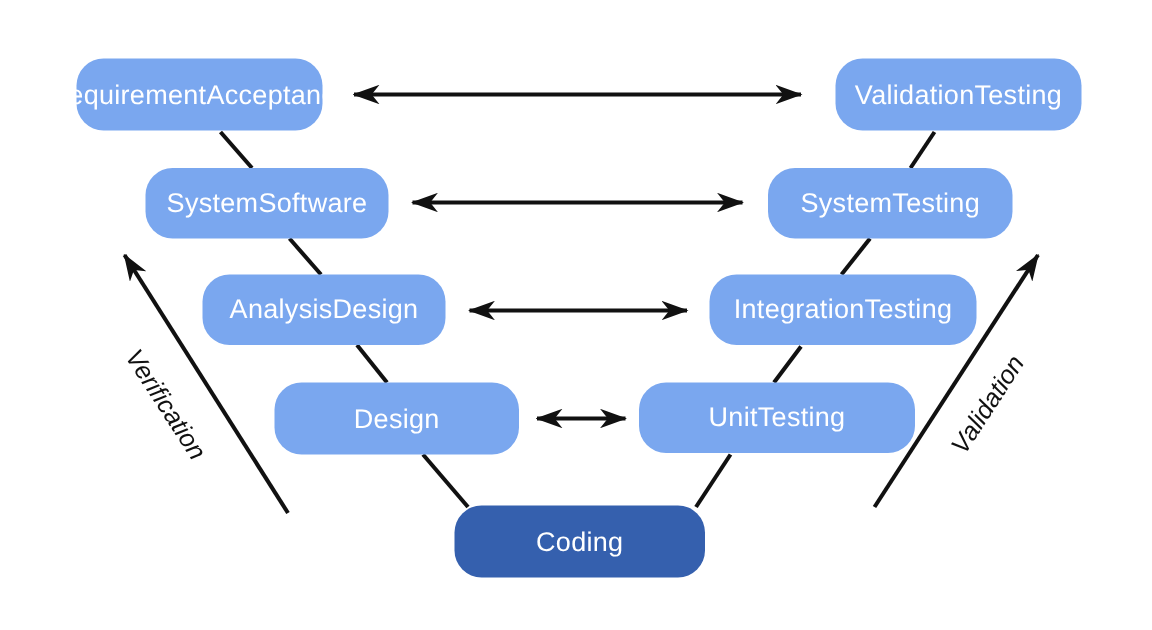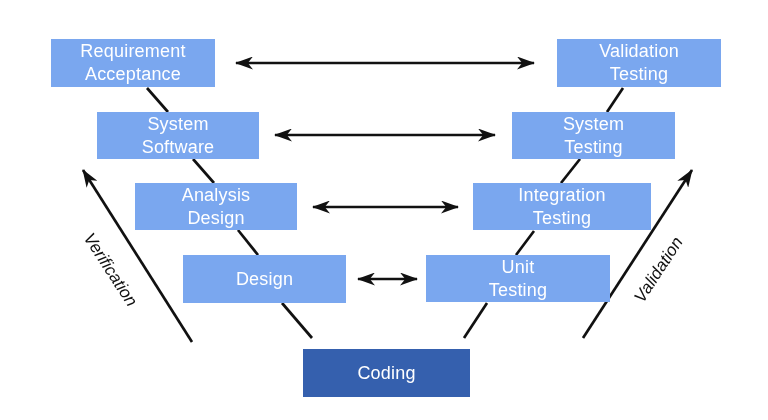--- a/index.html
+++ b/index.html
@@ -25,25 +25,25 @@
   }
   svg.lines-layer line {
     stroke: var(--line-color, #111111);
     stroke-width: 2.7;
   }
   svg.lines-layer marker path {
     fill: var(--line-color, #111111);
   }
   .node {
     position: absolute;
-    border-radius: 0;
+    border-radius: 18px;
     background: var(--node-fill, #7AA7EF);
     color: var(--node-text, #ffffff);
     display: flex;
-    flex-direction: column;
+    flex-direction: row;
     align-items: center;
     justify-content: center;
     text-align: center;
     font-size: 18px;
     line-height: 1.26;
     letter-spacing: 0.2px;
   }
   .node.coding {
     background: var(--coding-fill, #3560AE);
   }
@@ -100,21 +100,21 @@
 
   <div class="node" style="left:135px; top:183px; width:162px; height:47px;">
     <span>Analysis</span>
     <span>Design</span>
   </div>
 
   <div class="node" style="left:183px; top:255px; width:163px; height:48px;">
     <span>Design</span>
   </div>
 
-  <div class="node coding" style="left:303px; top:337px; width:167px; height:48px;margin-top:12px;">
+  <div class="node coding" style="left:303px; top:337px; width:167px; height:48px;">
     <span>Coding</span>
   </div>
 
   <div class="node" style="left:426px; top:255px; width:184px; height:47px;">
     <span>Unit</span>
     <span>Testing</span>
   </div>
 
   <div class="node" style="left:473px; top:183px; width:178px; height:47px;">
     <span>Integration</span>

